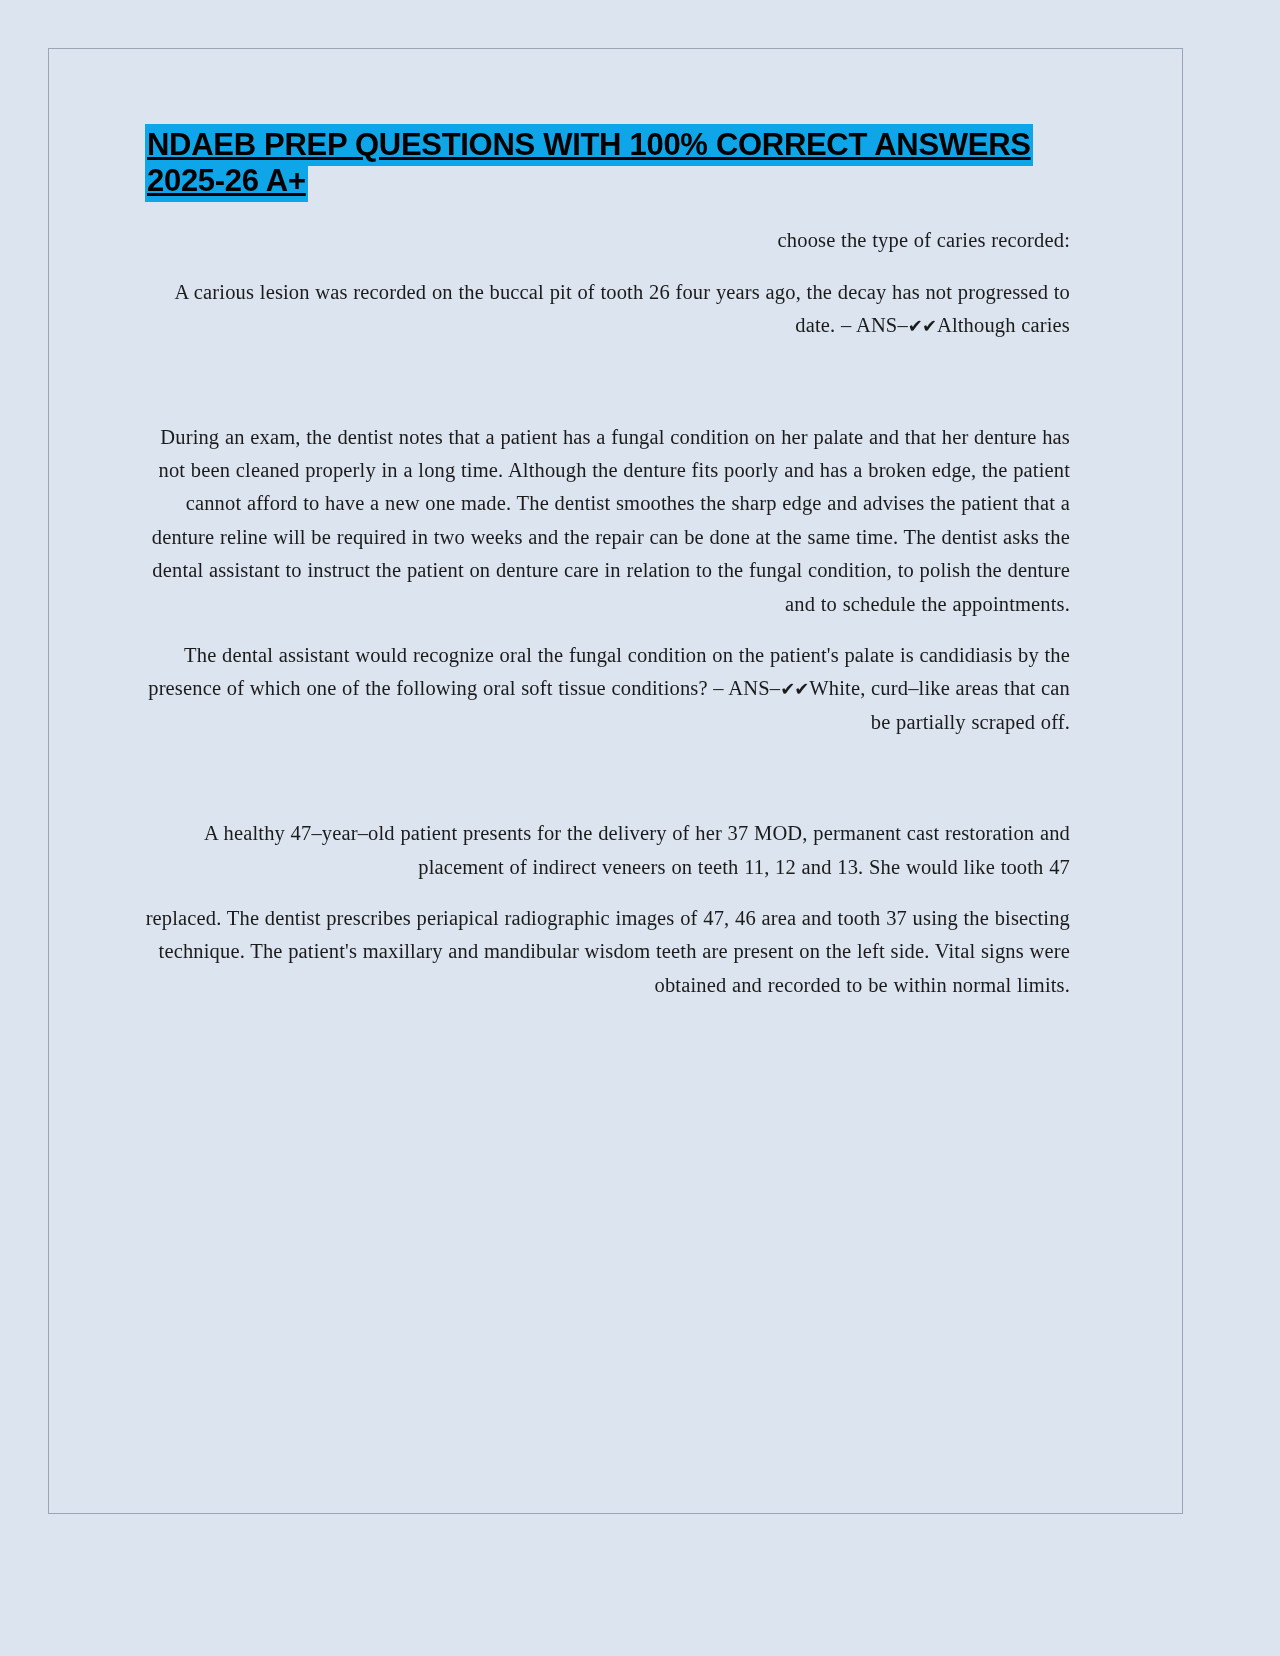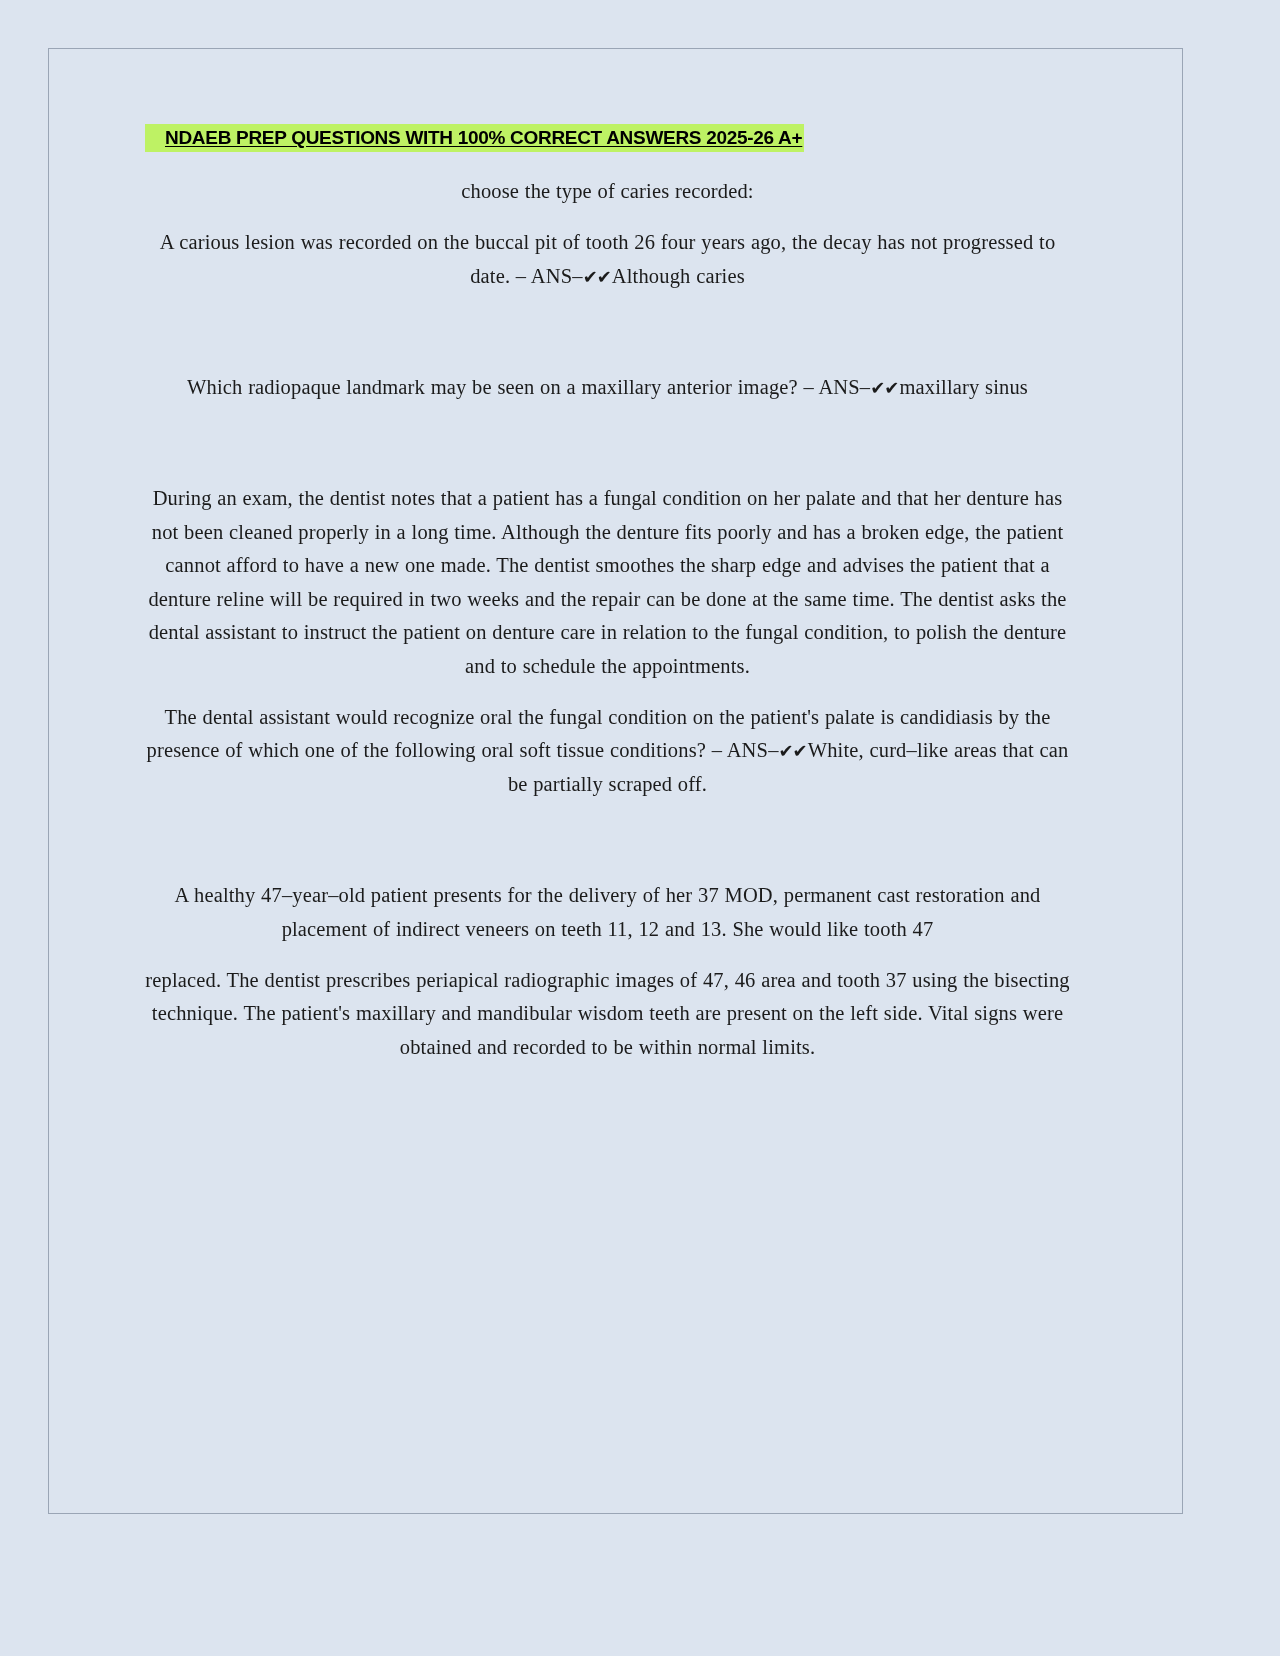--- a/index.html
+++ b/index.html
@@ -34,40 +34,40 @@
     width: 925px;
   }
 
   
   .doc-title-wrap {
     margin: 0 0 26px 0;
     line-height: 1.15;
   }
   .doc-title {
     display: inline;
-    background: #bef264;
+    background: #0ea5e9;
     color: #000000;
     font-family: "Liberation Sans", "DejaVu Sans", sans-serif;
     font-weight: bold;
-    font-size: 19px;
+    font-size: 31px;
     letter-spacing: -0.3px;
     text-decoration: underline;
     text-underline-offset: 2px;
-    padding: 3px 2px 4px 20px;
+    padding: 3px 2px 4px 2px;
     box-decoration-break: clone;
     -webkit-box-decoration-break: clone;
   }
 
   
   .para {
     font-size: 20.5px;
     line-height: 1.63;
     color: #1b1b1b;
     margin: 16px 0 20px 0;
-    text-align: center;
+    text-align: right;
     letter-spacing: 0.15px;
     word-spacing: 0.4px;
   }
   .para.gap-xl { margin-bottom: 78px; }
   .para.gap-sm { margin-bottom: 18px; }
   .para.tight  { margin-bottom: 14px; }
 
   .ans-check {
     font-family: "DejaVu Sans", sans-serif;
     font-weight: bold;
@@ -88,23 +88,20 @@
 
     <p class="para gap-sm">
       <span>choose the type of caries recorded:</span>
     </p>
 
     <p class="para gap-xl">
       <span>A carious lesion was recorded on the buccal pit of tooth 26 four years ago, the decay has not progressed to date. – ANS–</span><span class="ans-check">✔✔</span><span>Although caries</span>
     </p>
 
 
-    <p class="para gap-xl">
-      <span>Which radiopaque landmark may be seen on a maxillary anterior image? – ANS–</span><span class="ans-check">✔✔</span><span>maxillary sinus</span>
-    </p>
 
     <p class="para gap-sm">
       <span>During an exam, the dentist notes that a patient has a fungal condition on her palate and that her denture has not been cleaned properly in a long time. Although the denture fits poorly and has a broken edge, the patient cannot afford to have a new one made. The dentist smoothes the sharp edge and advises the patient that a denture reline will be required in two weeks and the repair can be done at the same time. The dentist asks the dental assistant to instruct the patient on denture care in relation to the fungal condition, to polish the denture and to schedule the appointments.</span>
     </p>
 
     <p class="para gap-xl">
       <span>The dental assistant would recognize oral the fungal condition on the patient's palate is candidiasis by the presence of which one of the following oral soft tissue conditions? – ANS–</span><span class="ans-check">✔✔</span><span>White, curd–like areas that can be partially scraped off.</span>
     </p>
 
 

